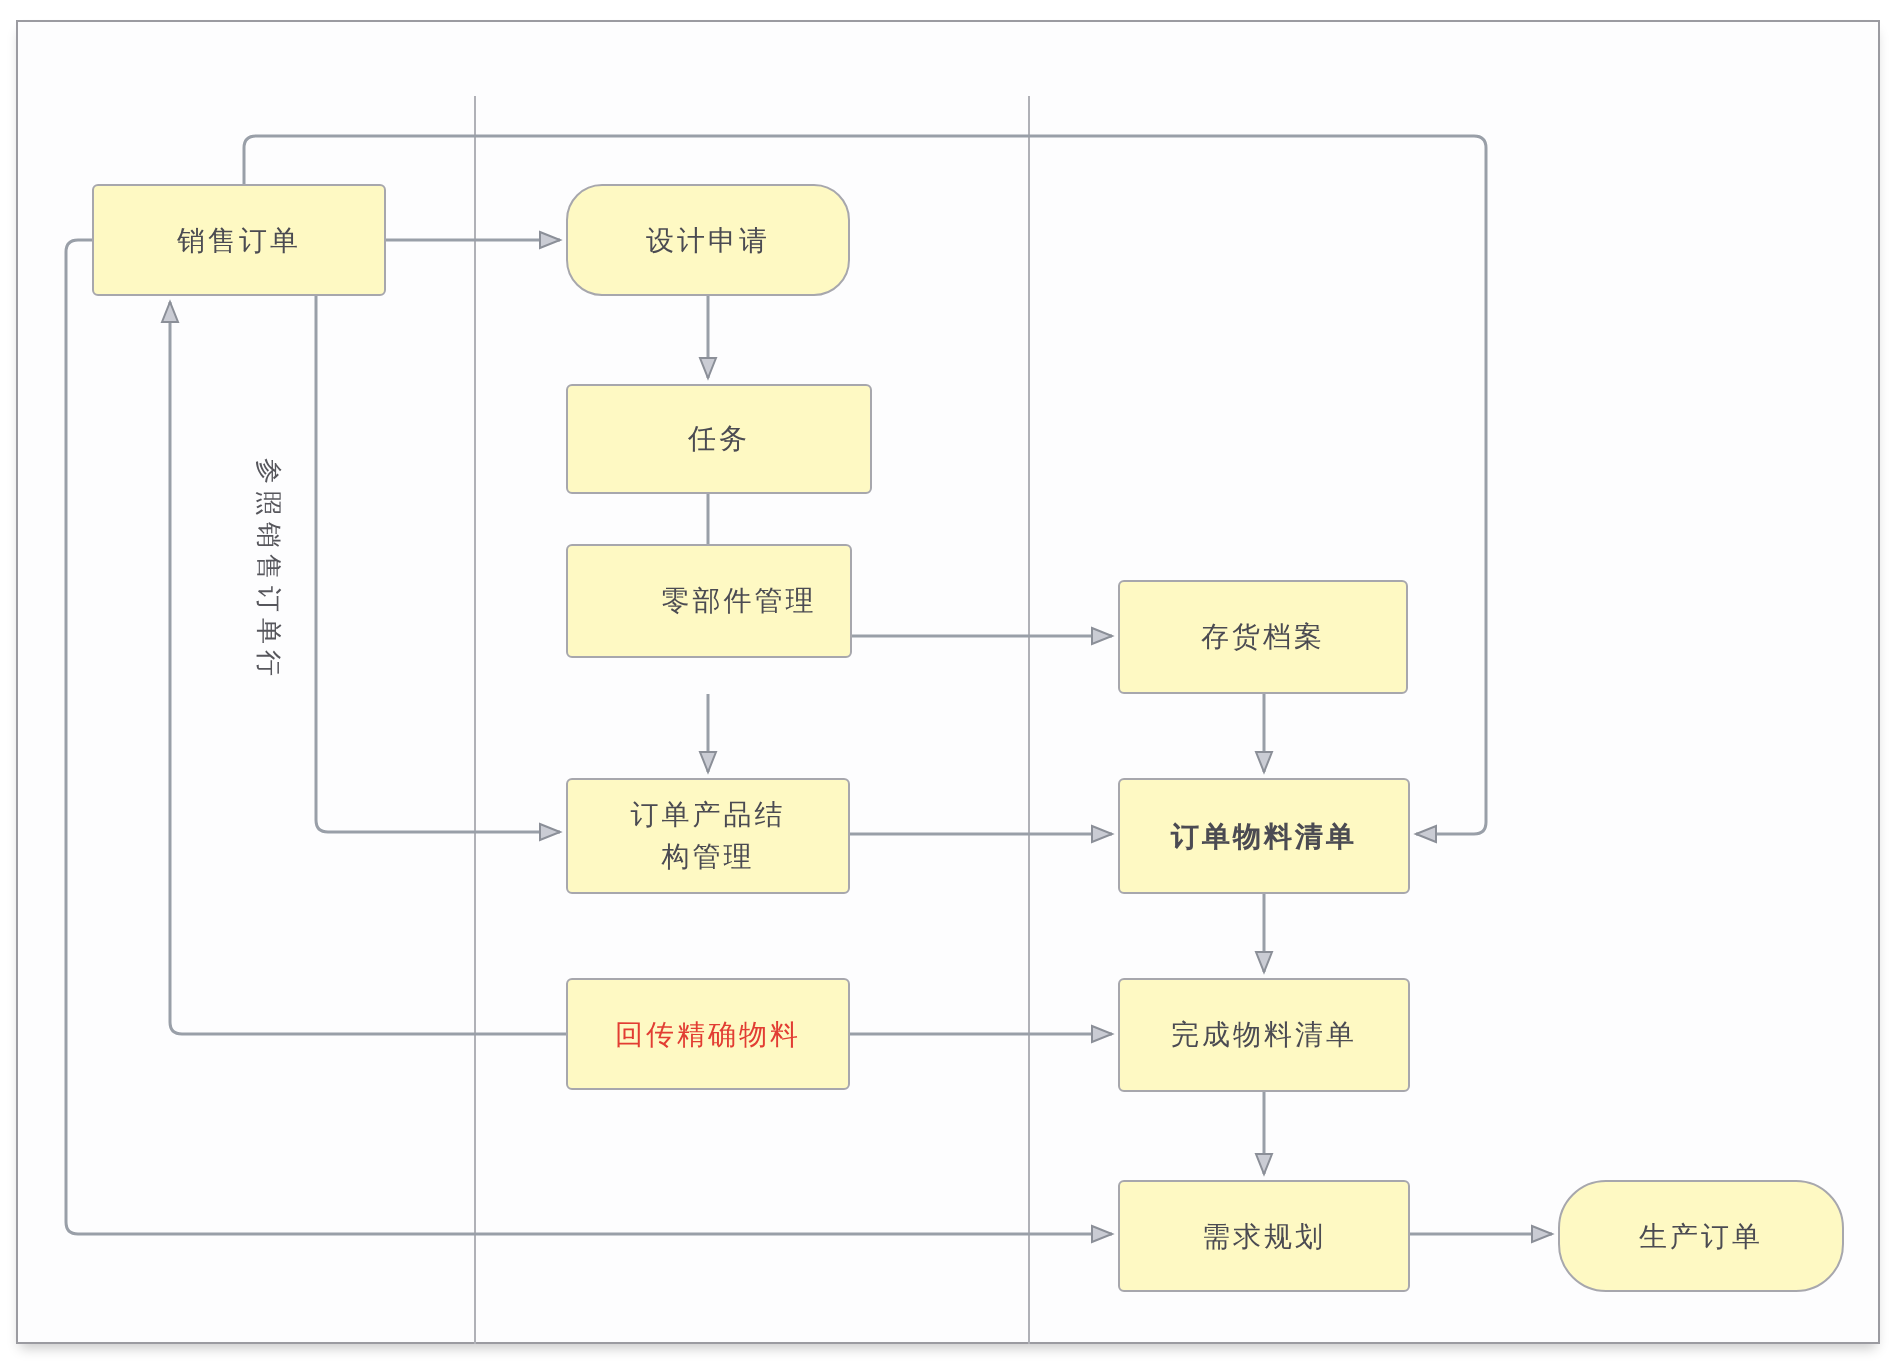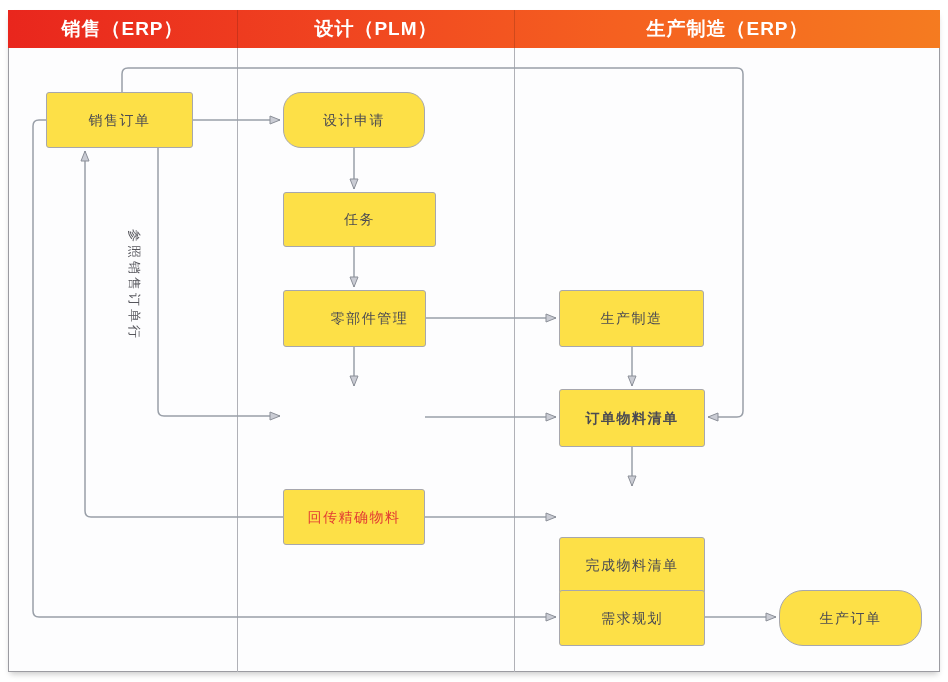--- a/index.html
+++ b/index.html
@@ -43,21 +43,21 @@
   .divider.d1 { left: 237px; }
   .divider.d2 { left: 514px; }
   svg.connectors {
     position: absolute; left: 0; top: 0;
     width: 948px; height: 682px;
     pointer-events: none;
   }
   .node {
     position: absolute;
     box-sizing: border-box;
-    background: #fde047;
+    background: #fef9c3;
     border: 1px solid #a7a7ad;
     border-radius: 3px;
     display: flex; align-items: center; justify-content: center;
     font-size: 14px; color: #4b4b52;
     letter-spacing: 1.5px;
     text-align: center;
     white-space: pre-line;
     line-height: 1.5;
   }
   .node.red { color: var(--accent-red); font-weight: normal; }
@@ -72,25 +72,20 @@
     text-align: center;
   }
 </style>
 </head>
 <body>
 
 <div class="canvas">
 
   <div class="frame"></div>
 
-  <div class="header">
-    <div class="hcell c1">销售（ERP）</div>
-    <div class="hcell c2">设计（PLM）</div>
-    <div class="hcell c3">生产制造（ERP）</div>
-  </div>
 
   <div class="divider d1"></div>
   <div class="divider d2"></div>
 
   <svg class="connectors" viewBox="0 0 948 682">
     <defs>
       <marker id="arrow" markerWidth="13" markerHeight="11" refX="11" refY="5" orient="auto" markerUnits="userSpaceOnUse">
         <path d="M1,1 L11,5 L1,9 Z" fill="#caccd4" stroke="#8b8f98" stroke-width="1"></path>
       </marker>
     </defs>
@@ -124,23 +119,25 @@
 
       <path d="M632,546 L632,587" marker-end="url(#arrow)"></path>
 
       <path d="M705,617 L776,617" marker-end="url(#arrow)"></path>
     </g>
   </svg>
 
   <div class="node" style="left:46px;  top:92px;  width:147px; height:56px;">销售订单</div>
   <div class="node" style="left:283px; top:92px;  width:142px; height:56px;border-radius:18px;">设计申请</div>
   <div class="node" style="left:283px; top:192px; width:153px; height:55px;">任务</div>
-  <div class="node" style="left:283px; top:290px; width:143px; height:57px;padding-left:30px;">零部件管理</div>
+  <div class="node" style="left:283px; top:272px; width:143px; height:57px;padding-left:30px;">零部件管理</div>
+  <div class="node" style="left:283px; top:389px; width:142px; height:58px;">订单产品结
+构管理</div>
   <div class="node red" style="left:283px; top:489px; width:142px; height:56px;">回传精确物料</div>
-  <div class="node" style="left:559px; top:290px; width:145px; height:57px;">生产制造</div>
+  <div class="node" style="left:559px; top:290px; width:145px; height:57px;">存货档案</div>
   <div class="node" style="left:559px; top:389px; width:146px; height:58px;font-weight:bold;">订单物料清单</div>
-  <div class="node" style="left:559px; top:489px; width:146px; height:57px;margin-top:48px;">完成物料清单</div>
+  <div class="node" style="left:559px; top:489px; width:146px; height:57px;">完成物料清单</div>
   <div class="node" style="left:559px; top:590px; width:146px; height:56px;">需求规划</div>
   <div class="node" style="left:779px; top:590px; width:143px; height:56px;border-radius:24px;">生产订单</div>
 
   <div class="edge-label">参照销售订单行</div>
 
 </div>
 
 </body></html>

